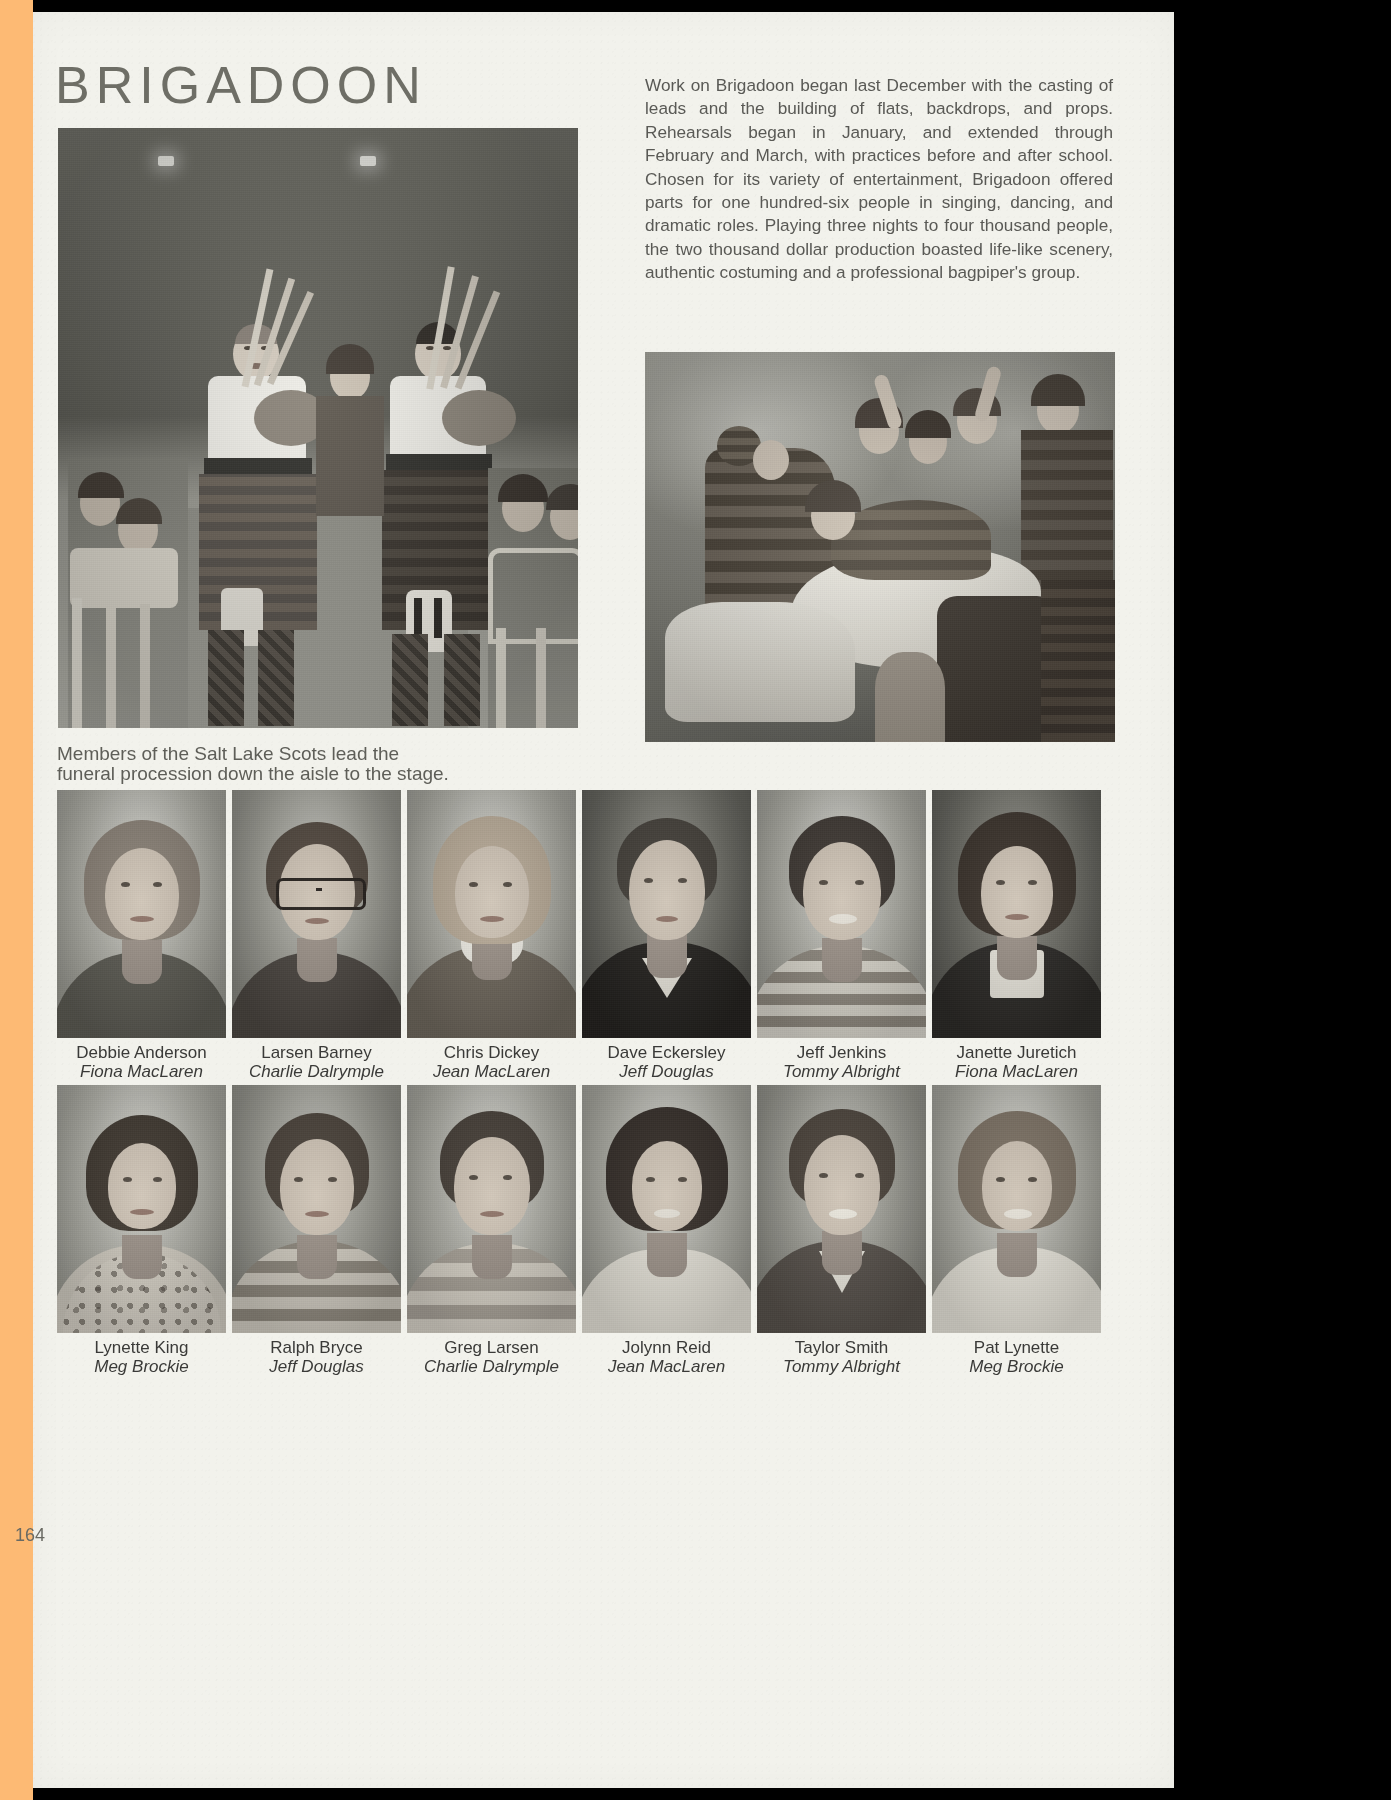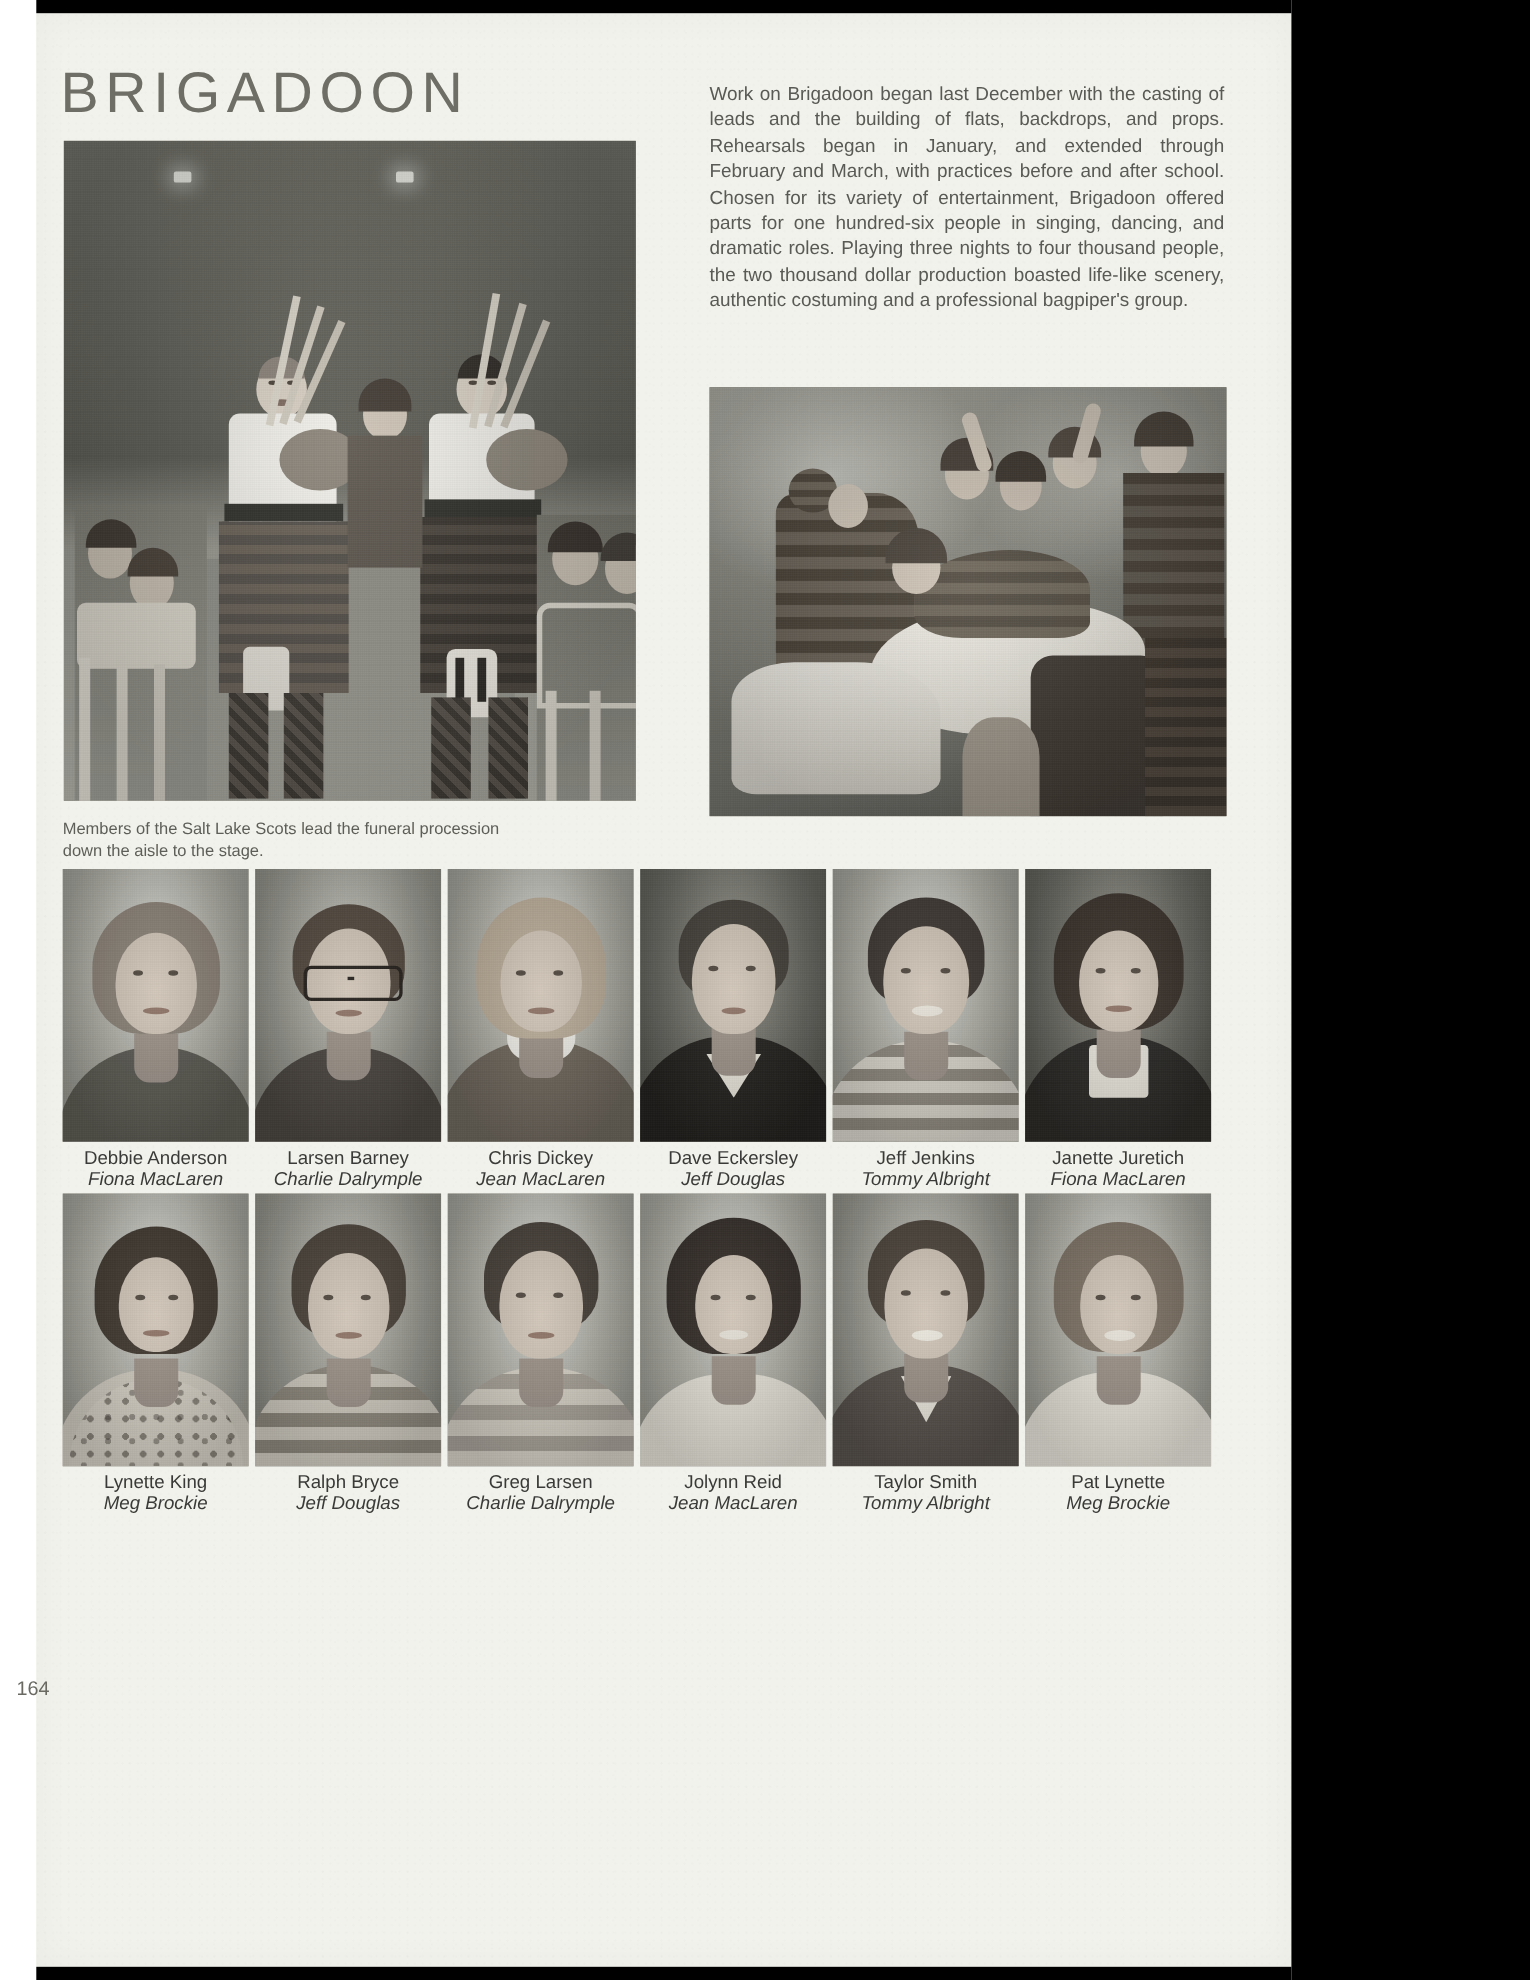--- a/index.html
+++ b/index.html
@@ -13,21 +13,21 @@
     font-family: "Liberation Sans", sans-serif;
     overflow: hidden;
   }
 
   
   #page-root {
     position: absolute;
     left: 0; top: 0;
     width: 1391px;
     height: 1800px;
-    background: #ffffff;
+    background: #fdba74;
   }
   .paper {
     position: absolute;
     left: 33px;
     top: 12px;
     width: 1141px;
     height: 1776px;
     background: #f2f2ec;
     background-image:
       radial-gradient(circle at 20% 30%, rgba(0,0,0,0.012) 0 1px, transparent 1px),
@@ -101,21 +101,21 @@
   }
   #photo-wedding {
     left: 645px;
     top: 352px;
     width: 470px;
     height: 390px;
   }
 
   .caption {
     position: absolute;
-    font-size: 15px;
+    font-size: 19px;
     line-height: 19.5px;
     color: #5e5e58;
     font-family: "Liberation Sans", sans-serif;
   }
   #caption-procession {
     left: 57px;
     top: 744px;
     width: 400px;
   }
   #caption-wedding {

